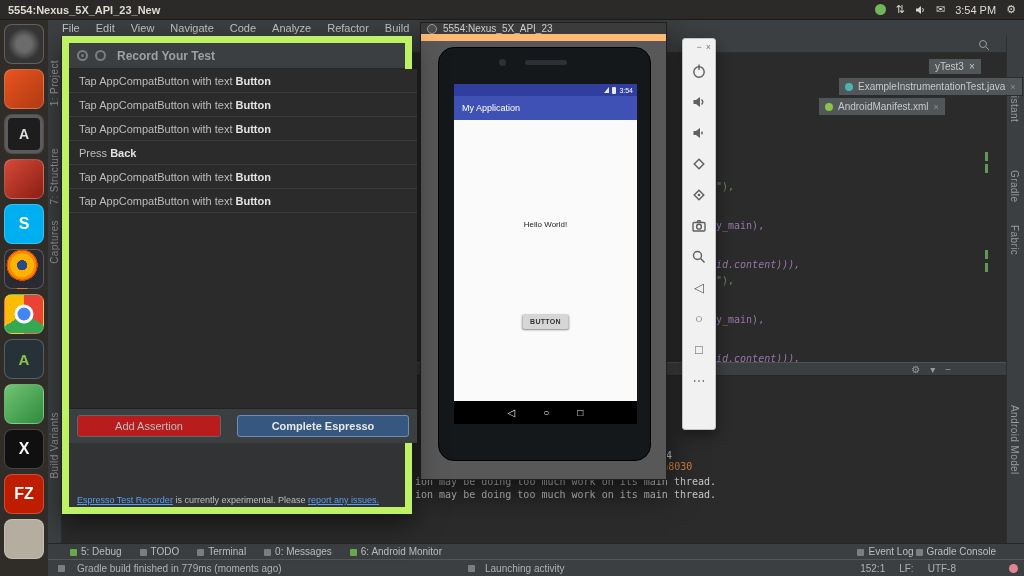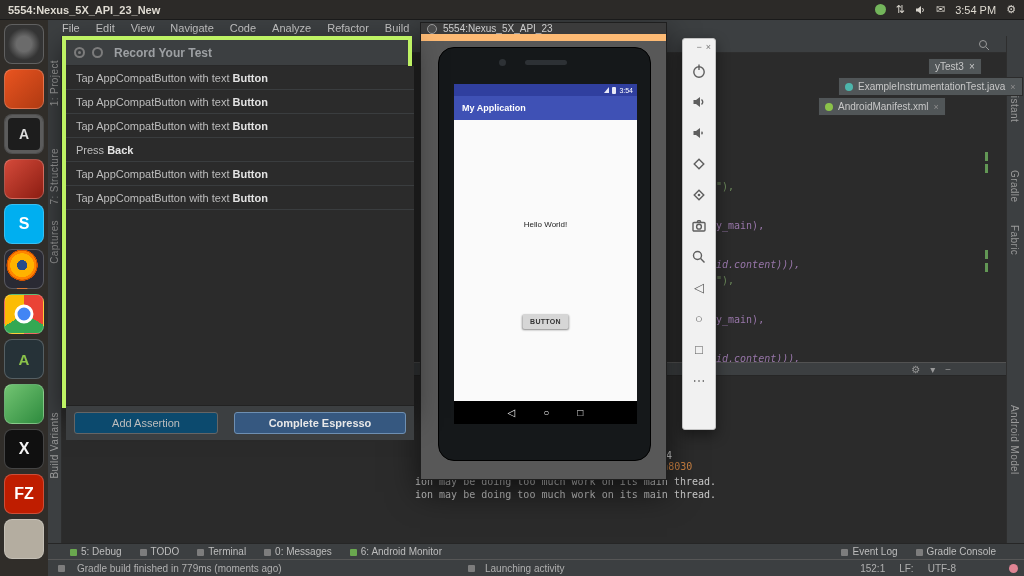--- a/index.html
+++ b/index.html
@@ -64,68 +64,68 @@
   .vcs{position:absolute;width:3px;height:9px;background:#629755}
   .panel-bar{position:absolute;left:14px;top:342px;width:944px;height:14px;background:#3c3f41;
     border-top:1px solid #525252;border-bottom:1px solid #262626;display:flex;justify-content:flex-end;
     align-items:center;gap:10px;padding-right:55px;font-size:10px;color:#999}
   .cline{position:absolute;font-family:"DejaVu Sans Mono","Liberation Mono",monospace;font-size:10px;
     color:#c8c8c8;white-space:pre}
   .cline.hex{color:#cc8242}
   .btabs{position:absolute;left:0;top:523px;width:976px;height:16px;background:#3c3f41;
     border-top:1px solid #262626;display:flex;align-items:center;font-size:10px;color:#bdbdbd;
     padding-left:22px;gap:18px}
-  .btabs .grow{margin-left:auto;display:flex;gap:18px;padding-right:28px}
+  .btabs .grow{margin-left:auto;display:flex;gap:2px;padding-right:28px}
   .mini{display:inline-block;width:7px;height:7px;background:#7d7d7d;margin-right:4px;border-radius:1px;vertical-align:-1px}
   .mini.green{background:#6aa84f}
   .sbar{position:absolute;left:0;top:539px;width:976px;height:17px;background:#3c3f41;
     border-top:1px solid #565656;display:flex;align-items:center;font-size:10px;color:#b0b0b0;
     padding:0 10px;gap:8px}
   .sbar .center{position:absolute;left:420px;display:flex;gap:6px;align-items:center}
   .sbar .rgt{margin-left:auto;display:flex;gap:14px;align-items:center;margin-right:58px}
   .memdot{position:absolute;right:6px;top:4px;width:9px;height:9px;border-radius:50%;background:#e08494}
 
   
-  .dialog{position:absolute;left:62px;top:36px;width:350px;height:372px;background:#313335;
-    border:4px solid #bef264;z-index:30;box-shadow:0 10px 26px rgba(0,0,0,.55)}
+  .dialog{position:absolute;left:62px;top:36px;width:350px;height:478px;background:#313335;
+    border:7px solid #bef264;z-index:30;box-shadow:0 10px 26px rgba(0,0,0,.55)}
   .dlg-header{height:26px;background:#3c3f41;display:flex;align-items:center;gap:7px;
     padding:0 8px;border-bottom:1px solid #282828}
   .ring{width:11px;height:11px;border-radius:50%;border:2px solid #7c7c7c;position:relative}
   .ring.dot::after{content:"";position:absolute;left:2px;top:2px;width:3px;height:3px;border-radius:50%;background:#7c7c7c}
   .dlg-title{color:#9da0a3;font-weight:bold;font-size:12px;margin-left:4px}
   .dlg-list{position:absolute;left:0;top:26px;width:348px;height:340px;background:#2b2b2b;
     border-bottom:1px solid #222}
   .drow{height:24px;display:flex;align-items:center;padding-left:10px;font-size:11px;
     color:#bdbdbd;border-bottom:1px solid #3a3d3f}
   .drow b{color:#e3e3e3;margin-left:3px}
   .dlg-buttons{position:absolute;left:0;top:366px;width:348px;height:34px;background:#3c3f41;
     display:flex;align-items:center;gap:16px;padding:0 8px}
   .btn{height:22px;border-radius:3px;font-size:11px;display:flex;align-items:center;justify-content:center;cursor:default}
-  .btn.assert{width:144px;background:#0c4a6e;border:1px solid #656565;color:#bdbdbd}
+  .btn.assert{width:144px;background:#b91c1c;border:1px solid #656565;color:#bdbdbd}
   .btn.complete{width:172px;background:#365880;border:1px solid #6e8fb2;color:#e8e8e8;font-weight:bold}
   .dlg-footer{position:absolute;left:8px;top:452px;font-size:9px;color:#bdbdbd;white-space:nowrap}
   .lnk{color:#589df6;text-decoration:underline}
 
   
   .emu{position:absolute;left:420px;top:22px;width:247px;height:458px;background:#585858;
     border:1px solid #1f1f1f;z-index:20;box-shadow:0 12px 30px rgba(0,0,0,.6)}
   .emu-title{height:18px;background:#3b3b3b;display:flex;align-items:center;gap:6px;padding:0 6px;
     color:#cccccc;font-size:10px;border-bottom:7px solid #fdba74}
   .emu-ic{width:10px;height:10px;border-radius:50%;border:1px solid #9a9a9a;background:#4c4c4c}
   .phone{position:absolute;left:17px;top:24px;width:213px;height:414px;background:#15181a;
     border-radius:16px;border:1px solid #000}
   .speaker{position:absolute;left:86px;top:12px;width:42px;height:5px;background:#2d3135;border-radius:3px}
   .cam{position:absolute;left:60px;top:11px;width:7px;height:7px;border-radius:50%;background:#2d3135}
   .pscreen{position:absolute;left:15px;top:36px;width:183px;height:340px;background:#fafafa;overflow:hidden}
   .psb{height:12px;background:#303f9f;display:flex;align-items:center;justify-content:flex-end;
     gap:3px;padding:0 4px;color:#fff;font-size:7px}
   .sig{width:0;height:0;border-left:5px solid transparent;border-bottom:6px solid #e8eaf6}
   .bat{width:4px;height:7px;background:#e8eaf6;border-radius:1px}
   .pab{height:24px;background:#3f51b5;color:#fff;font-size:9px;display:flex;align-items:center;
-    padding-left:8px;font-weight:bold}
+    padding-left:8px;font-weight:normal}
   .pcontent{position:relative;height:281px;background:#fafafa}
   .hello{position:absolute;top:100px;width:100%;text-align:center;font-size:8px;color:#1c1c1c}
   .andbtn{position:absolute;top:194px;left:50%;transform:translateX(-50%);background:#d6d6d6;
     border-radius:2px;box-shadow:0 1px 2px rgba(0,0,0,.45);font-size:7px;font-weight:bold;
     color:#333;padding:4px 8px;letter-spacing:.3px}
   .pnav{height:23px;background:#000;display:flex;align-items:center;justify-content:center;
     gap:28px;color:#eaeaea;font-size:10px}
 
   
   .etb{position:absolute;left:682px;top:38px;width:34px;height:392px;background:#f1f1f1;
@@ -303,20 +303,23 @@
         </div>
       <div class="drow">
           <span>Tap AppCompatButton with text </span>
           <b>Button</b>
         </div>
     </div>
     <div class="dlg-buttons">
       <div class="btn assert">Add Assertion</div>
       <div class="btn complete">Complete Espresso</div>
     </div>
+    <div class="dlg-footer">
+      <span class="lnk">Espresso Test Recorder</span><span> is currently experimental. Please </span><span class="lnk">report any issues.</span>
+    </div>
   </div>
 
   <div class="emu">
     <div class="emu-title">
       <span class="emu-ic"></span>
       <span>5554:Nexus_5X_API_23</span>
     </div>
     <div class="phone">
       <span class="cam"></span>
       <span class="speaker"></span>

